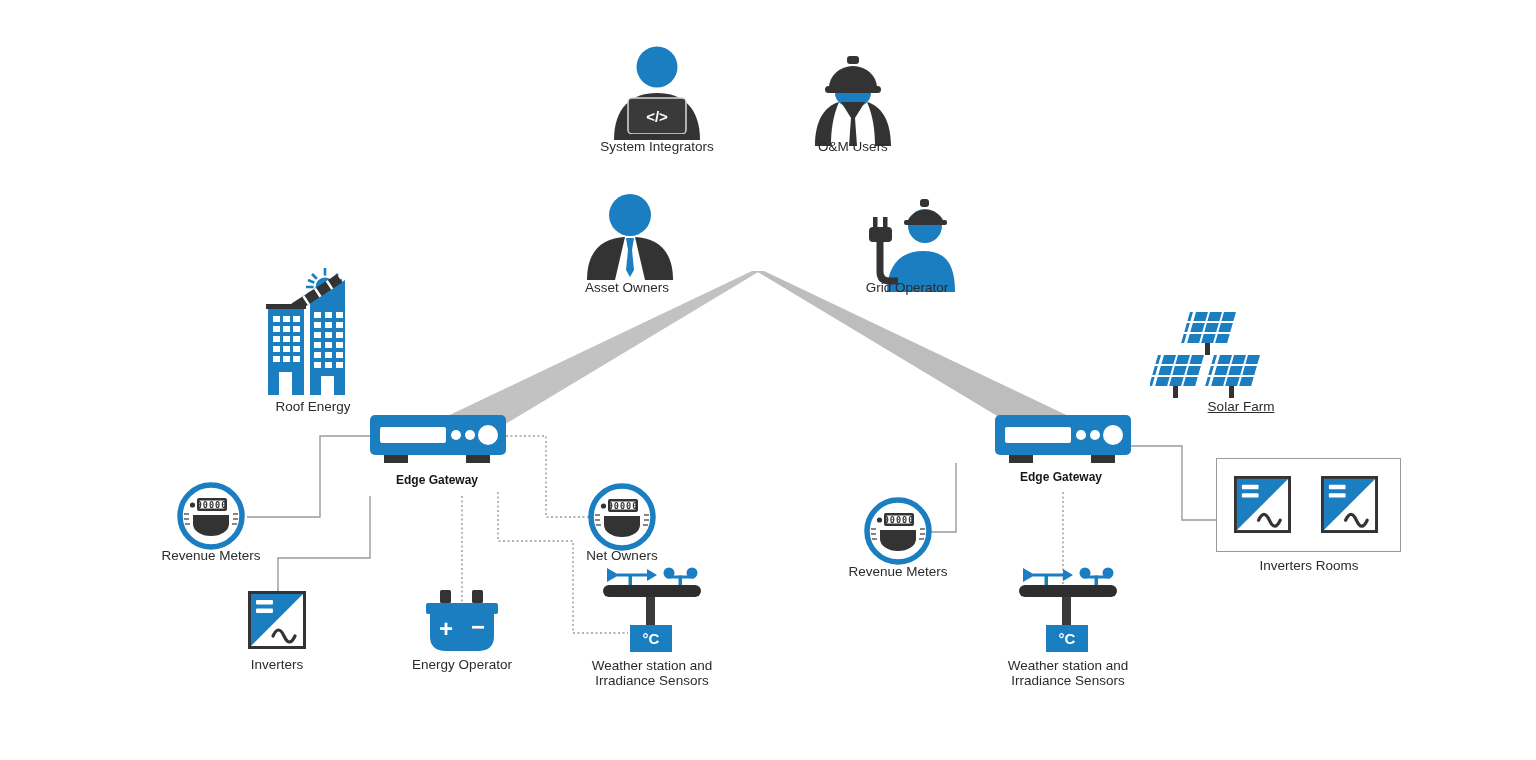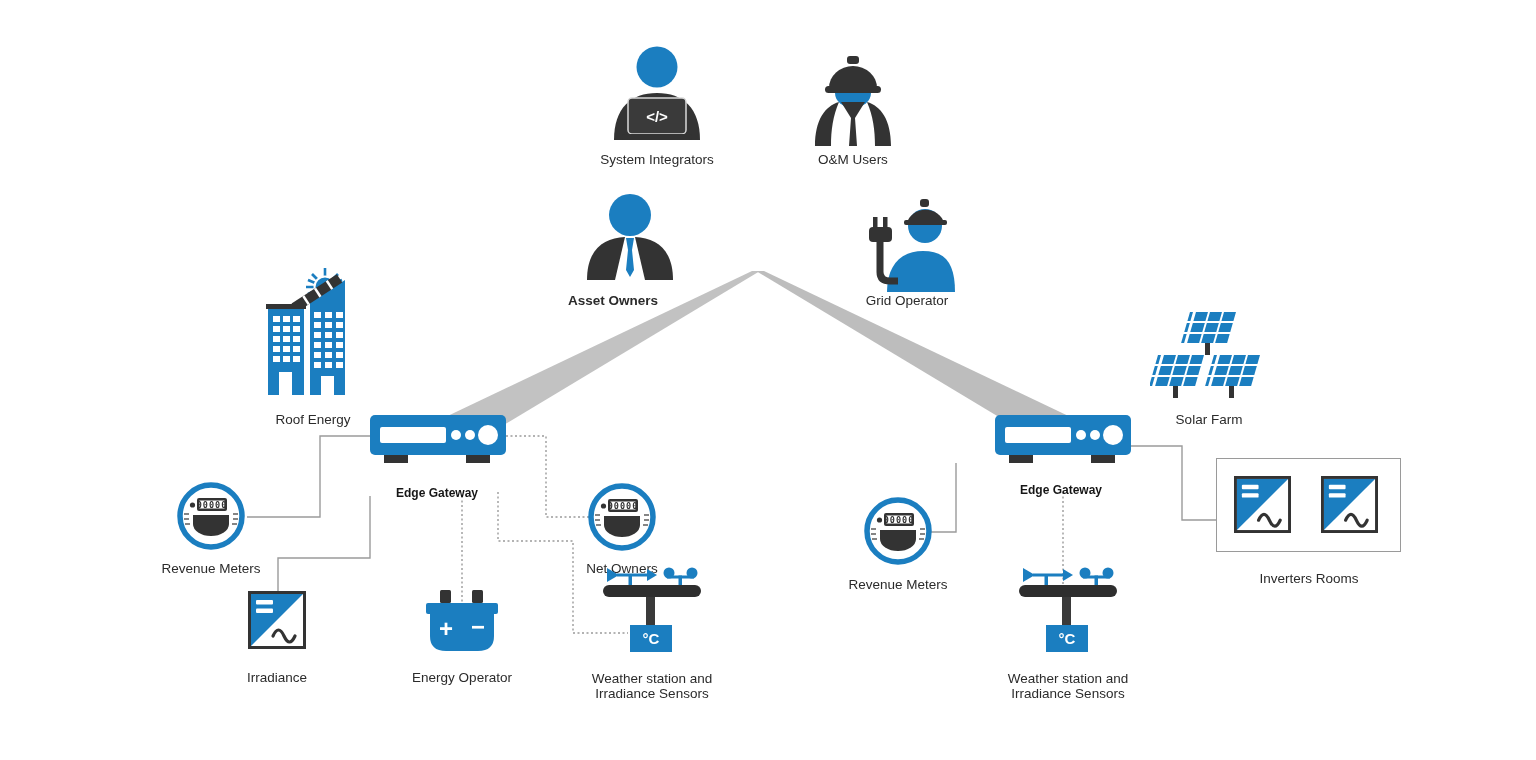--- a/index.html
+++ b/index.html
@@ -1,20 +1,20 @@
 <!DOCTYPE html>
 <html><head>
 <meta charset="utf-8">
 <style>
   html,body{margin:0;padding:0;background:#fff;}
   .canvas{position:relative;width:1536px;height:760px;background:#ffffff;
           font-family:"Liberation Sans",sans-serif;overflow:hidden;}
   .icon{position:absolute;}
   .lbl{position:absolute;transform:translateX(-50%);font-size:13.5px;color:#2b2b2b;
-       text-align:center;white-space:nowrap;line-height:15px;margin-top:13px;}
+       text-align:center;white-space:nowrap;line-height:15px;}
   .lbl.bold{font-weight:bold;font-size:12px;color:#161616;}
   .rooms-box{position:absolute;left:1216px;top:458px;width:185px;height:94px;
              border:1.5px solid #9a9a9a;background:#fff;box-sizing:border-box;}
   svg{display:block;}
   .wire{position:absolute;left:0;top:0;}
 </style>
 </head>
 <body>
 
 <div class="canvas">
@@ -62,21 +62,21 @@
   <div class="lbl" style="left:853px;top:139px;">O&amp;M Users</div>
 
   <div class="icon" style="left:585px;top:192px;">
     <svg width="95" height="90" viewBox="0 0 95 90">
       <circle cx="45" cy="23" r="21" fill="#1b7ec0"></circle>
       <path d="M2,88 C2,58 18,46 40,45 L30,88 Z" fill="#333333"></path>
       <path d="M88,88 C88,58 72,46 50,45 L60,88 Z" fill="#333333"></path>
       <path d="M41,46 H49 L47,58 L49,78 L45,85 L41,78 L43,58 Z" fill="#1b7ec0"></path>
     </svg>
   </div>
-  <div class="lbl" style="left:613px;top:280px;font-weight:bold;">Asset Owners</div>
+  <div class="lbl" style="left:627px;top:280px;">Asset Owners</div>
 
   <div class="icon" style="left:862px;top:184px;">
     <svg width="95" height="112" viewBox="0 0 95 112">
       <path d="M25,108 C25,80 40,67 61,67 C84,67 93,80 93,108 Z" fill="#1b7ec0"></path>
       <circle cx="63" cy="42" r="17" fill="#1b7ec0"></circle>
       <rect x="58" y="15" width="9" height="8" rx="3" fill="#333333"></rect>
       <path d="M45,39 a19,17 0 0 1 37,0 Z" fill="#333333"></path>
       <rect x="42" y="36" width="43" height="5" rx="2" fill="#333333"></rect>
       <rect x="11" y="33" width="4.5" height="11" fill="#333333"></rect>
       <rect x="21" y="33" width="4.5" height="11" fill="#333333"></rect>
@@ -239,21 +239,21 @@
 
   <div class="icon" style="left:248px;top:591px;">
     <svg width="58" height="58" viewBox="0 0 58 58">
       <rect x="1.5" y="1.5" width="55" height="55" fill="#ffffff" stroke="#333333" stroke-width="3"></rect>
       <polygon points="3,3 55,3 3,55" fill="#1b7ec0"></polygon>
       <rect x="8" y="9" width="17" height="4.5" rx="1" fill="#ffffff"></rect>
       <rect x="8" y="17.5" width="17" height="4.5" rx="1" fill="#ffffff"></rect>
       <path d="M25,45 q5.5,-12 11,0 q5.5,12 11,0" fill="none" stroke="#333333" stroke-width="3.2" stroke-linecap="round"></path>
     </svg>
   </div>
-  <div class="lbl" style="left:277px;top:657px;">Irradiance</div>
+  <div class="lbl" style="left:277px;top:657px;">Inverters</div>
 
   <div class="icon" style="left:426px;top:590px;">
     <svg width="72" height="62" viewBox="0 0 72 62">
       <rect x="14" y="0" width="11" height="13" rx="1.5" fill="#333333"></rect>
       <rect x="46" y="0" width="11" height="13" rx="1.5" fill="#333333"></rect>
       <rect x="0" y="13" width="72" height="11" rx="2" fill="#1b7ec0"></rect>
       <path d="M4,24 H68 V46 Q68,61 52,61 H20 Q4,61 4,46 Z" fill="#1b7ec0"></path>
       <text x="20" y="47" font-size="24" font-weight="bold" fill="#ffffff" text-anchor="middle">+</text>
       <text x="52" y="45" font-size="24" font-weight="bold" fill="#ffffff" text-anchor="middle">−</text>
     </svg>
@@ -352,21 +352,21 @@
         <rect x="0" y="22" width="12" height="9"></rect>
           <rect x="14" y="22" width="12" height="9"></rect>
           <rect x="28" y="22" width="12" height="9"></rect>
         <rect x="-6" y="0" width="3" height="9"></rect>
           <rect x="-6" y="11" width="3" height="9"></rect>
           <rect x="-6" y="22" width="3" height="9"></rect>
       </g>
       <rect x="79" y="78" width="5" height="12" fill="#333333"></rect>
     </svg>
   </div>
-  <div class="lbl" style="left:1209px;top:399px;">Solar Farm</div>
+  <div class="lbl" style="left:1241px;top:399px;text-decoration:underline;">Solar Farm</div>
 
   <div class="rooms-box">
     <div class="icon" style="left:17px;top:17px;">
       <svg width="57" height="57" viewBox="0 0 58 58">
         <rect x="1.5" y="1.5" width="55" height="55" fill="#ffffff" stroke="#333333" stroke-width="3"></rect>
         <polygon points="3,3 55,3 3,55" fill="#1b7ec0"></polygon>
         <rect x="8" y="9" width="17" height="4.5" rx="1" fill="#ffffff"></rect>
         <rect x="8" y="17.5" width="17" height="4.5" rx="1" fill="#ffffff"></rect>
         <path d="M25,45 q5.5,-12 11,0 q5.5,12 11,0" fill="none" stroke="#333333" stroke-width="3.2" stroke-linecap="round"></path>
       </svg>

